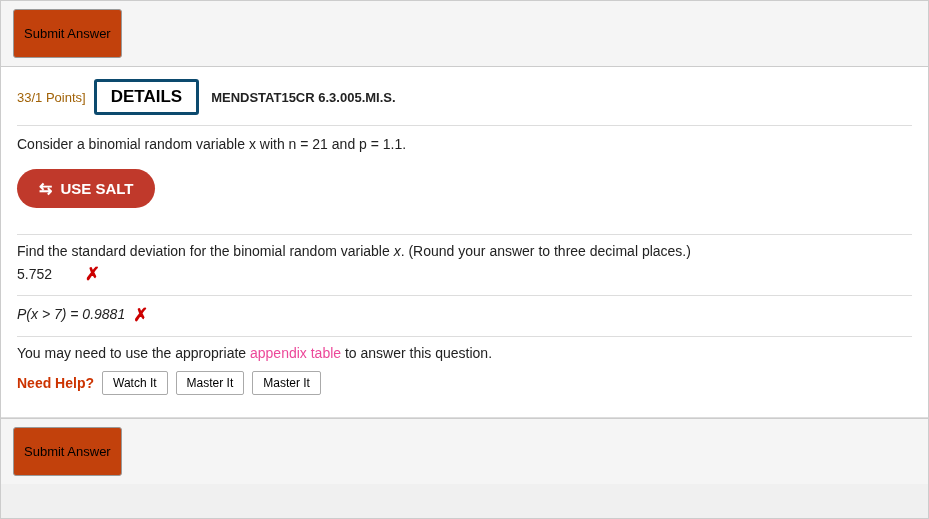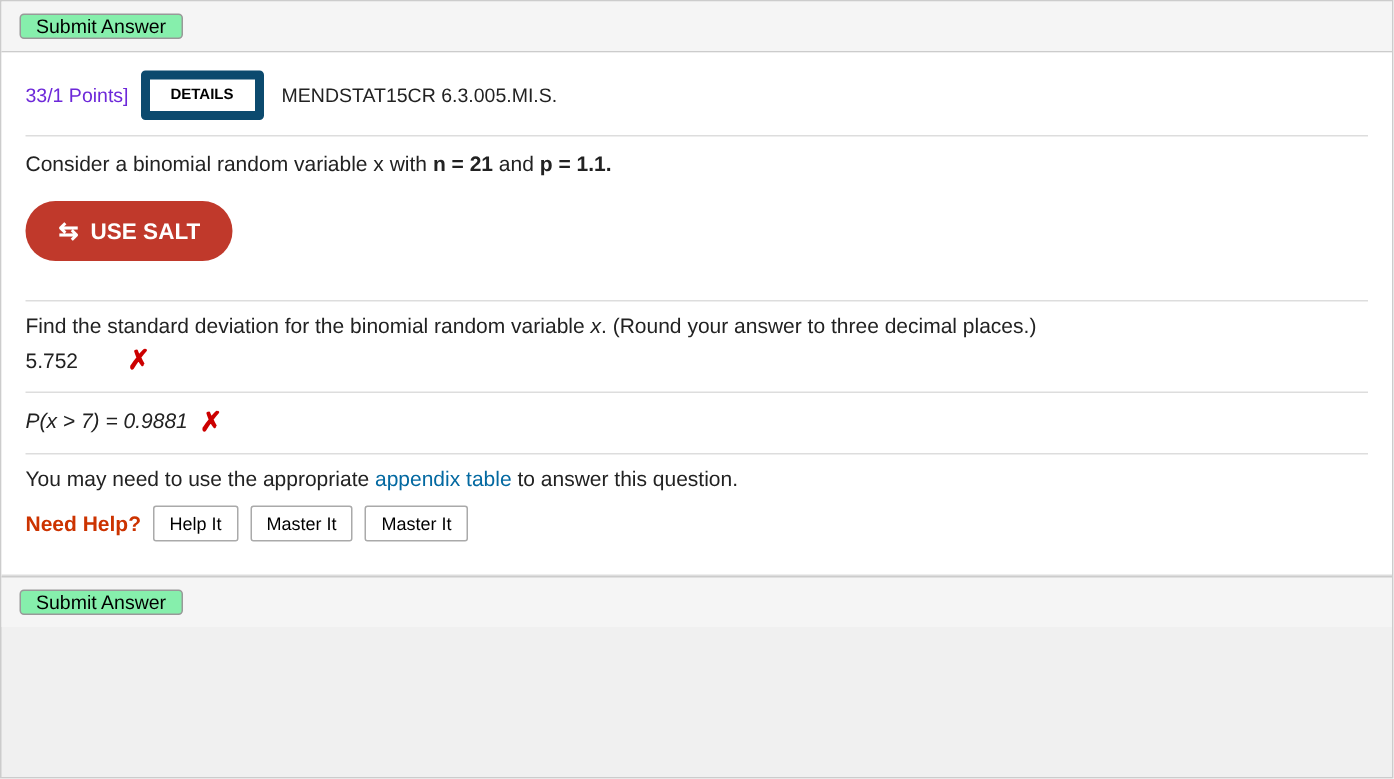--- a/index.html
+++ b/index.html
@@ -15,65 +15,65 @@
       min-height: 519px;
       margin: 0 auto;
       border: 1px solid #ccc;
     }
     .top-bar {
       background: #f5f5f5;
       padding: 8px 12px;
       border-bottom: 1px solid #ccc;
     }
     .submit-btn {
-      background: #86efac;
+      background: #c2410c;
       border: 1px solid #999;
-      padding: 0 10px;
+      padding: 16px 10px;
       font-size: 13px;
       cursor: pointer;
       border-radius: 3px;
     }
     .content-area {
       background: #fff;
       margin: 0;
       padding: 12px 16px;
       border-bottom: 1px solid #ddd;
     }
     .header-row {
       display: flex;
       align-items: center;
       gap: 8px;
       margin-bottom: 10px;
       flex-wrap: wrap;
     }
     .points-label {
       font-size: 13px;
-      color: #6d28d9;
+      color: #a16207;
     }
     .tab-btn {
       background: #fff;
-      border: 6px solid #0c4a6e;
+      border: 3px solid #0c4a6e;
       padding: 5px 14px;
-      font-size: 10px;
+      font-size: 17px;
       font-weight: bold;
       cursor: pointer;
       border-radius: 3px;
     }
     .course-code {
       font-size: 13px;
-      font-weight: normal;
+      font-weight: bold;
       margin-left: 4px;
     }
     .problem-text {
       font-size: 14px;
       margin-bottom: 14px;
       line-height: 1.5;
     }
     .problem-text em { font-style: normal; }
-    .highlight { font-weight: bold; }
+    .highlight { font-weight: normal; }
     .use-salt-btn {
       display: inline-flex;
       align-items: center;
       gap: 8px;
       background: #c0392b;
       color: #fff;
       border: none;
       border-radius: 22px;
       padding: 10px 22px;
       font-size: 15px;
@@ -119,21 +119,21 @@
     .equation-text {
       font-size: 14px;
       margin-bottom: 2px;
       font-style: italic;
     }
     .appendix-text {
       font-size: 14px;
       margin-bottom: 10px;
     }
     .appendix-link {
-      color: #0369a1;
+      color: #ec4899;
       text-decoration: none;
       cursor: pointer;
     }
     .need-help-row {
       display: flex;
       align-items: center;
       gap: 8px;
       margin-top: 10px;
       margin-bottom: 10px;
     }
@@ -213,21 +213,21 @@
     <hr class="divider">
 
     
     <p class="appendix-text">
       You may need to use the appropriate <a class="appendix-link">appendix table</a> to answer this question.
     </p>
 
     
     <div class="need-help-row">
       <span class="need-help-label">Need Help?</span>
-      <button class="help-btn">Help It</button>
+      <button class="help-btn">Watch It</button>
       <button class="help-btn">Master It</button>
       <button class="help-btn">Master It</button>
     </div>
 
   </div>
 
   <div class="bottom-bar">
     <button class="submit-btn">Submit Answer</button>
   </div>
 </div>

